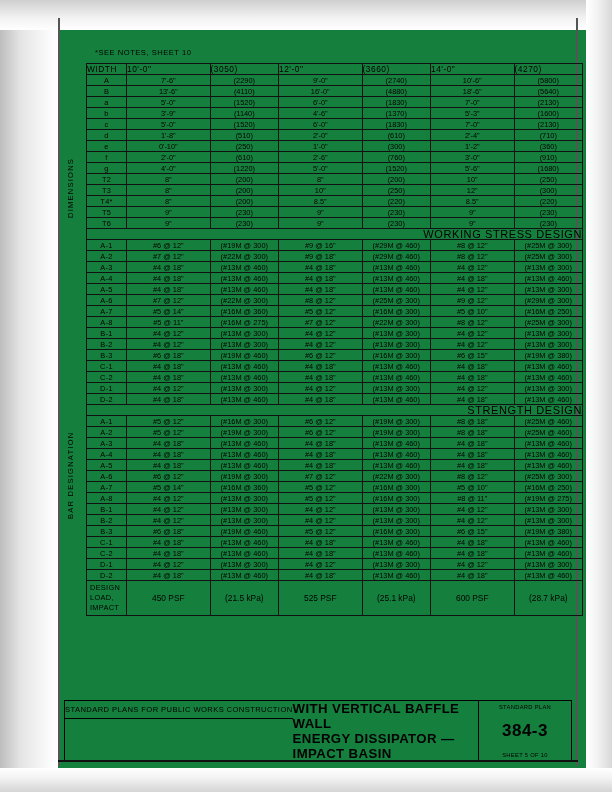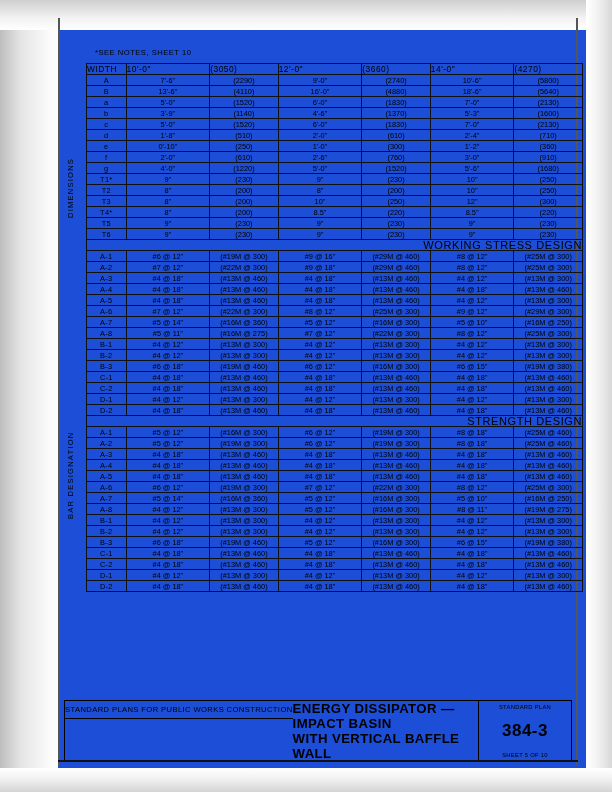--- a/index.html
+++ b/index.html
@@ -1,17 +1,17 @@
 <!DOCTYPE html>
 <html><head>
 <meta charset="utf-8">
 <style>
   html,body{margin:0;padding:0;background:#fff;}
   body{width:612px;height:792px;font-family:"Liberation Sans",sans-serif;color:#000;position:relative;overflow:hidden;}
-  .page{position:absolute;inset:0;background:#1d4ed8;}
+  .page{position:absolute;inset:0;background:#15803d;}
   
   .scan-edge-l{position:absolute;left:0;top:0;width:58px;height:792px;background:linear-gradient(90deg,#bdbdbd 0%,#e4e4e4 35%,#fbfbfb 85%,#fff 100%);}
   .scan-edge-t{position:absolute;left:0;top:0;width:612px;height:30px;background:linear-gradient(180deg,#cfcfcf 0%,#f2f2f2 60%,#fff 100%);}
   .scan-edge-r{position:absolute;right:0;top:0;width:26px;height:792px;background:linear-gradient(270deg,#d8d8d8 0%,#f4f4f4 60%,#fff 100%);}
   .scan-edge-b{position:absolute;left:0;bottom:0;width:612px;height:24px;background:linear-gradient(0deg,#d5d5d5 0%,#f3f3f3 60%,#fff 100%);}
   .sheetline{position:absolute;background:#555;}
 
   .tbl-wrap{position:absolute;left:86px;top:63px;width:497px;}
   table.main{border-collapse:collapse;width:497px;font-size:7.2px;}
   table.main td{border:1px solid #111;padding:0;vertical-align:middle;height:10px;line-height:9px;}
@@ -138,29 +138,20 @@
           <tr>
             <td class="lbl">g</td>
             <td class="imp">4'-0"</td>
             <td class="met">(1220)</td>
             <td class="imp">5'-0"</td>
             <td class="met">(1520)</td>
             <td class="imp">5'-6"</td>
             <td class="met">(1680)</td>
           </tr>
           <tr>
-            <td class="lbl">T1*</td>
-            <td class="imp">9"</td>
-            <td class="met">(230)</td>
-            <td class="imp">9"</td>
-            <td class="met">(230)</td>
-            <td class="imp">10"</td>
-            <td class="met">(250)</td>
-          </tr>
-          <tr>
             <td class="lbl">T2</td>
             <td class="imp">8"</td>
             <td class="met">(200)</td>
             <td class="imp">8"</td>
             <td class="met">(200)</td>
             <td class="imp">10"</td>
             <td class="met">(250)</td>
           </tr>
           <tr>
             <td class="lbl">T3</td>
@@ -467,30 +458,43 @@
           </tr>
           <tr>
             <td class="lbl">D-2</td>
             <td class="imp">#4 @ 18"</td>
             <td class="met">(#13M @ 460)</td>
             <td class="imp">#4 @ 18"</td>
             <td class="met">(#13M @ 460)</td>
             <td class="imp">#4 @ 18"</td>
             <td class="met">(#13M @ 460)</td>
           </tr>
+          <tr>
+            <td class="lbl" style="height: 34px; line-height: 10px;">
+              <div style="text-align: left; padding-left: 3px;">DESIGN</div>
+              <div style="text-align: left; padding-left: 3px;">LOAD,</div>
+              <div style="text-align: left; padding-left: 3px;">IMPACT</div>
+            </td>
+            <td class="imp" style="height: 34px; font-size: 8.4px;">450 PSF</td>
+            <td class="met" style="height: 34px; font-size: 8.4px;">(21.5 kPa)</td>
+            <td class="imp" style="height: 34px; font-size: 8.4px;">525 PSF</td>
+            <td class="met" style="height: 34px; font-size: 8.4px;">(25.1 kPa)</td>
+            <td class="imp" style="height: 34px; font-size: 8.4px;">600 PSF</td>
+            <td class="met" style="height: 34px; font-size: 8.4px;">(28.7 kPa)</td>
+          </tr>
         </tbody>
     </table>
   </div>
 
   <div class="title-block">
     <div class="tb-left">
       <div class="tb-top">STANDARD PLANS FOR PUBLIC WORKS CONSTRUCTION</div>
       <div class="tb-main">
+        <div>WITH VERTICAL BAFFLE WALL</div>
         <div>ENERGY DISSIPATOR — IMPACT BASIN</div>
-        <div>WITH VERTICAL BAFFLE WALL</div>
       </div>
     </div>
     <div class="tb-right">
       <div class="tb-r-top">STANDARD PLAN</div>
       <div class="tb-r-mid">384-3</div>
       <div class="tb-r-bot">SHEET 5 OF 10</div>
     </div>
   </div>
   <div class="outer-rule"></div>
 </div>

